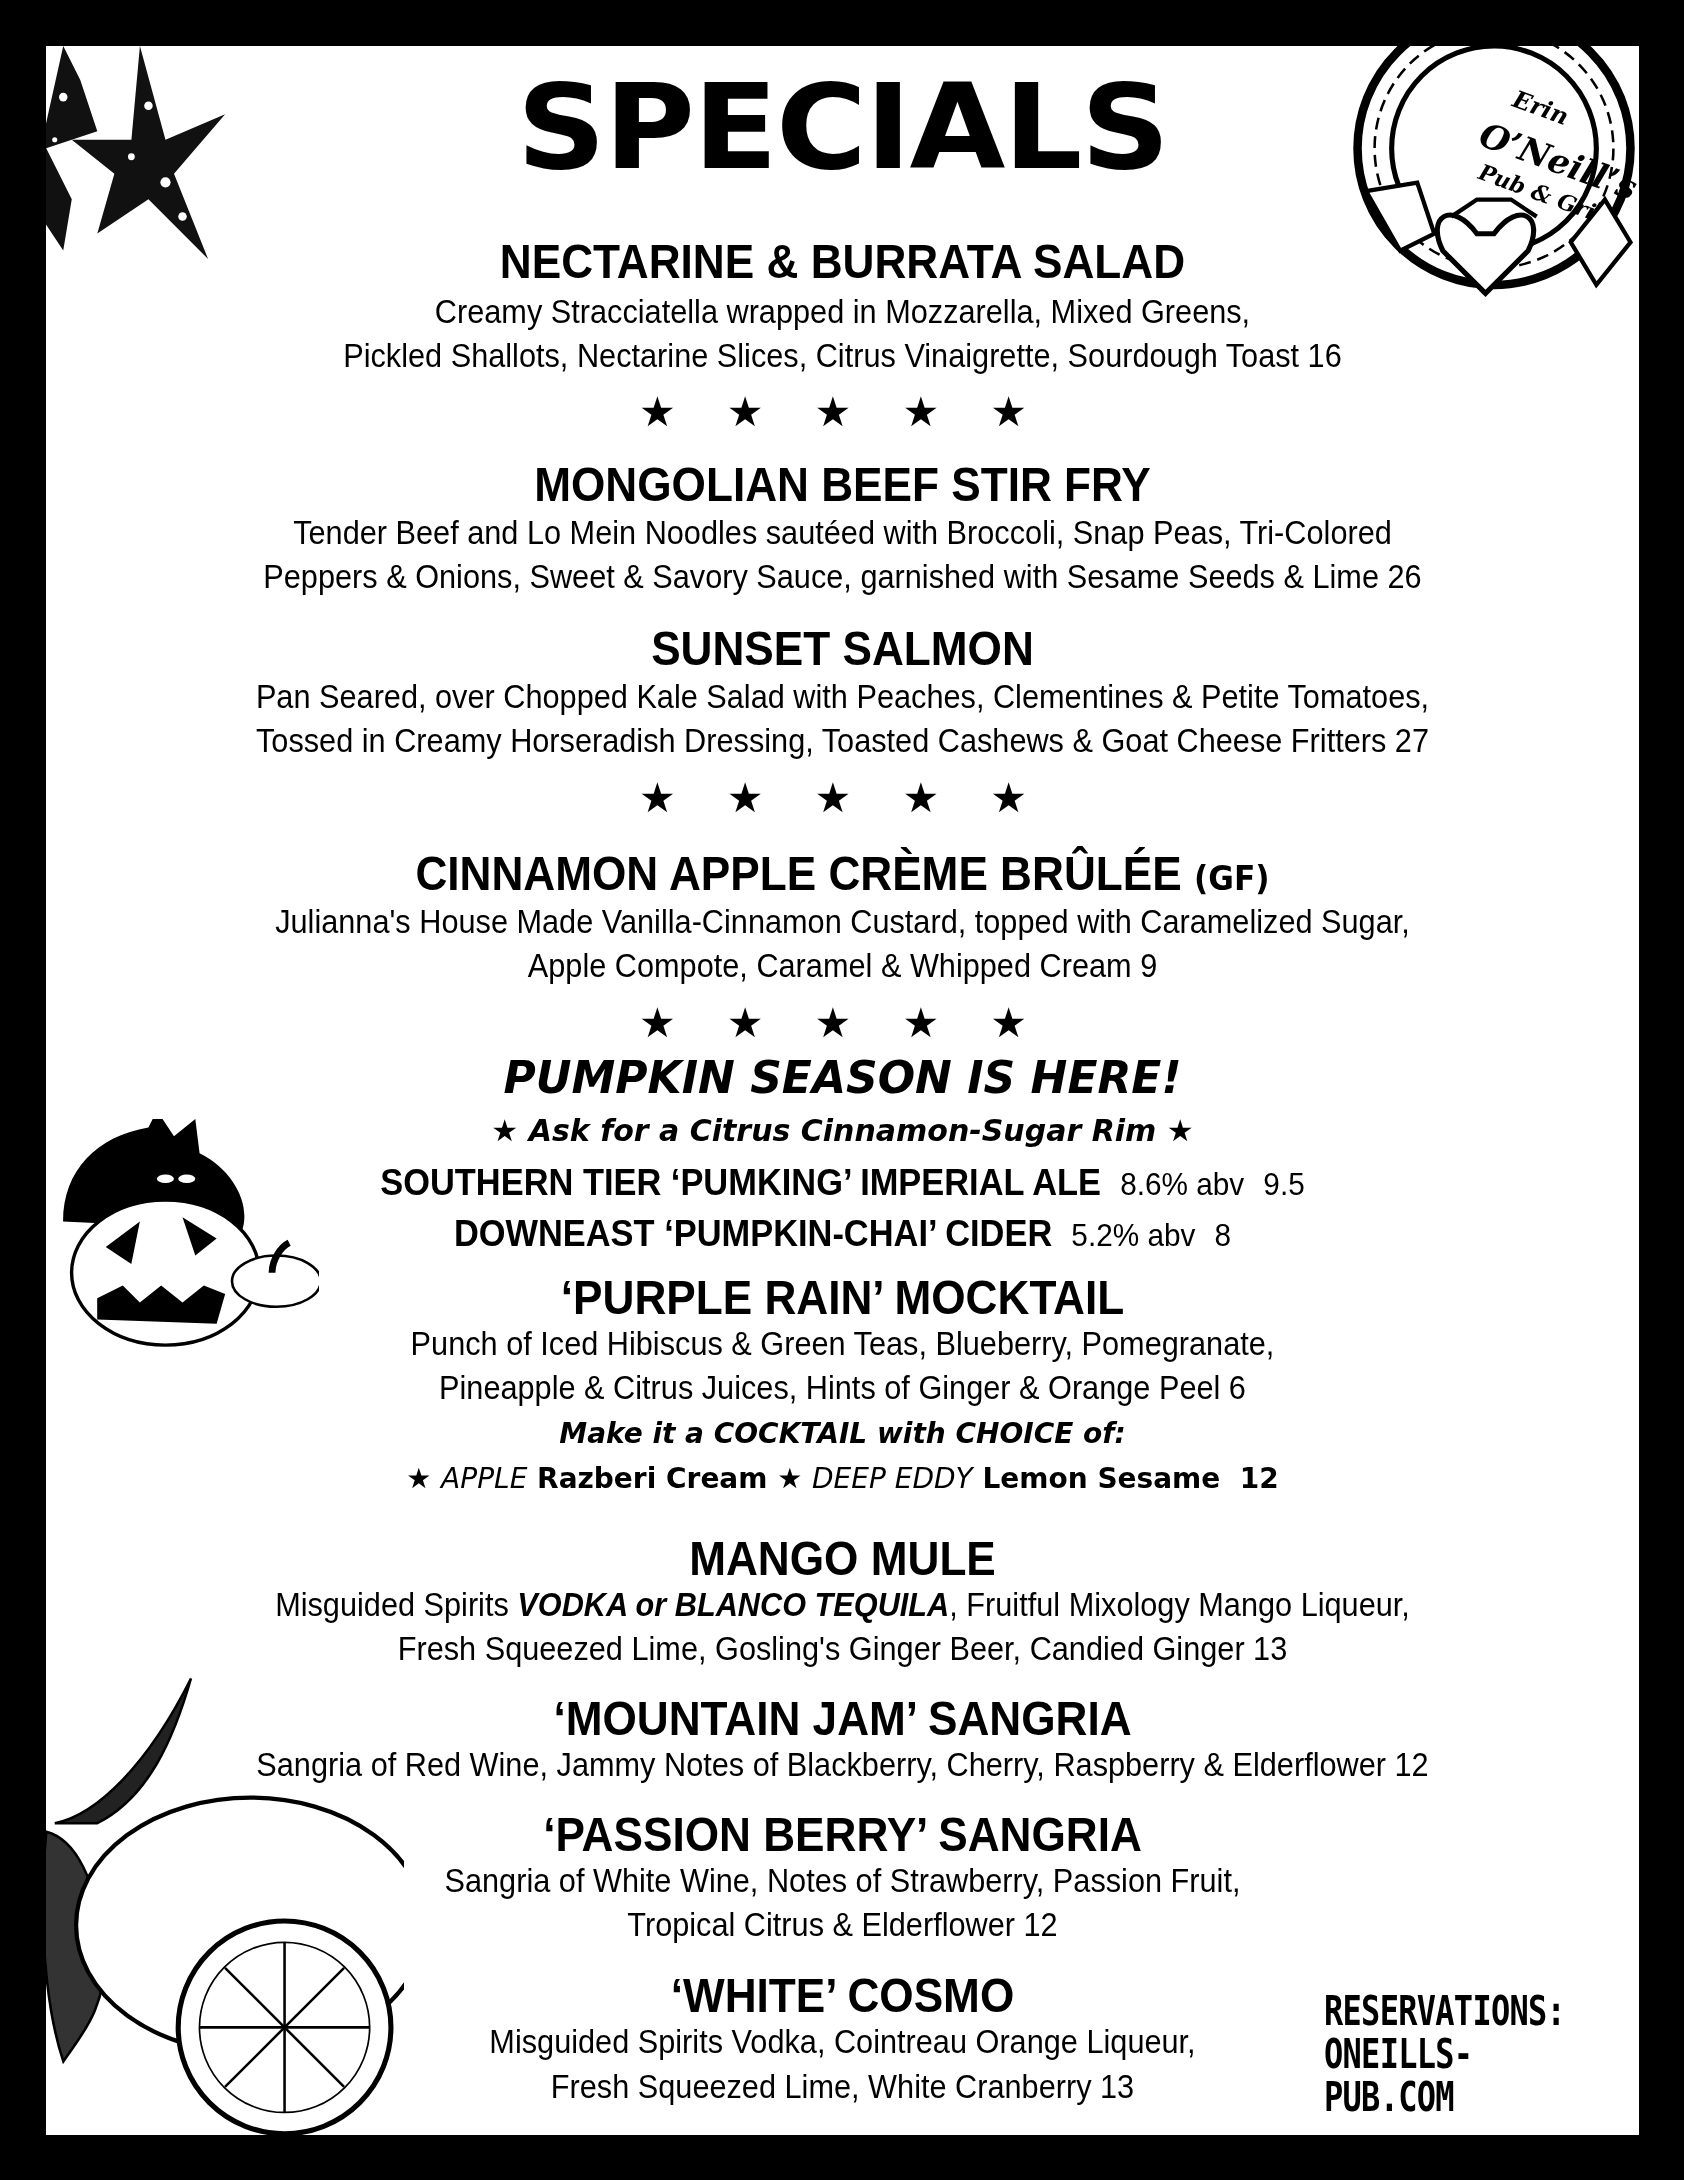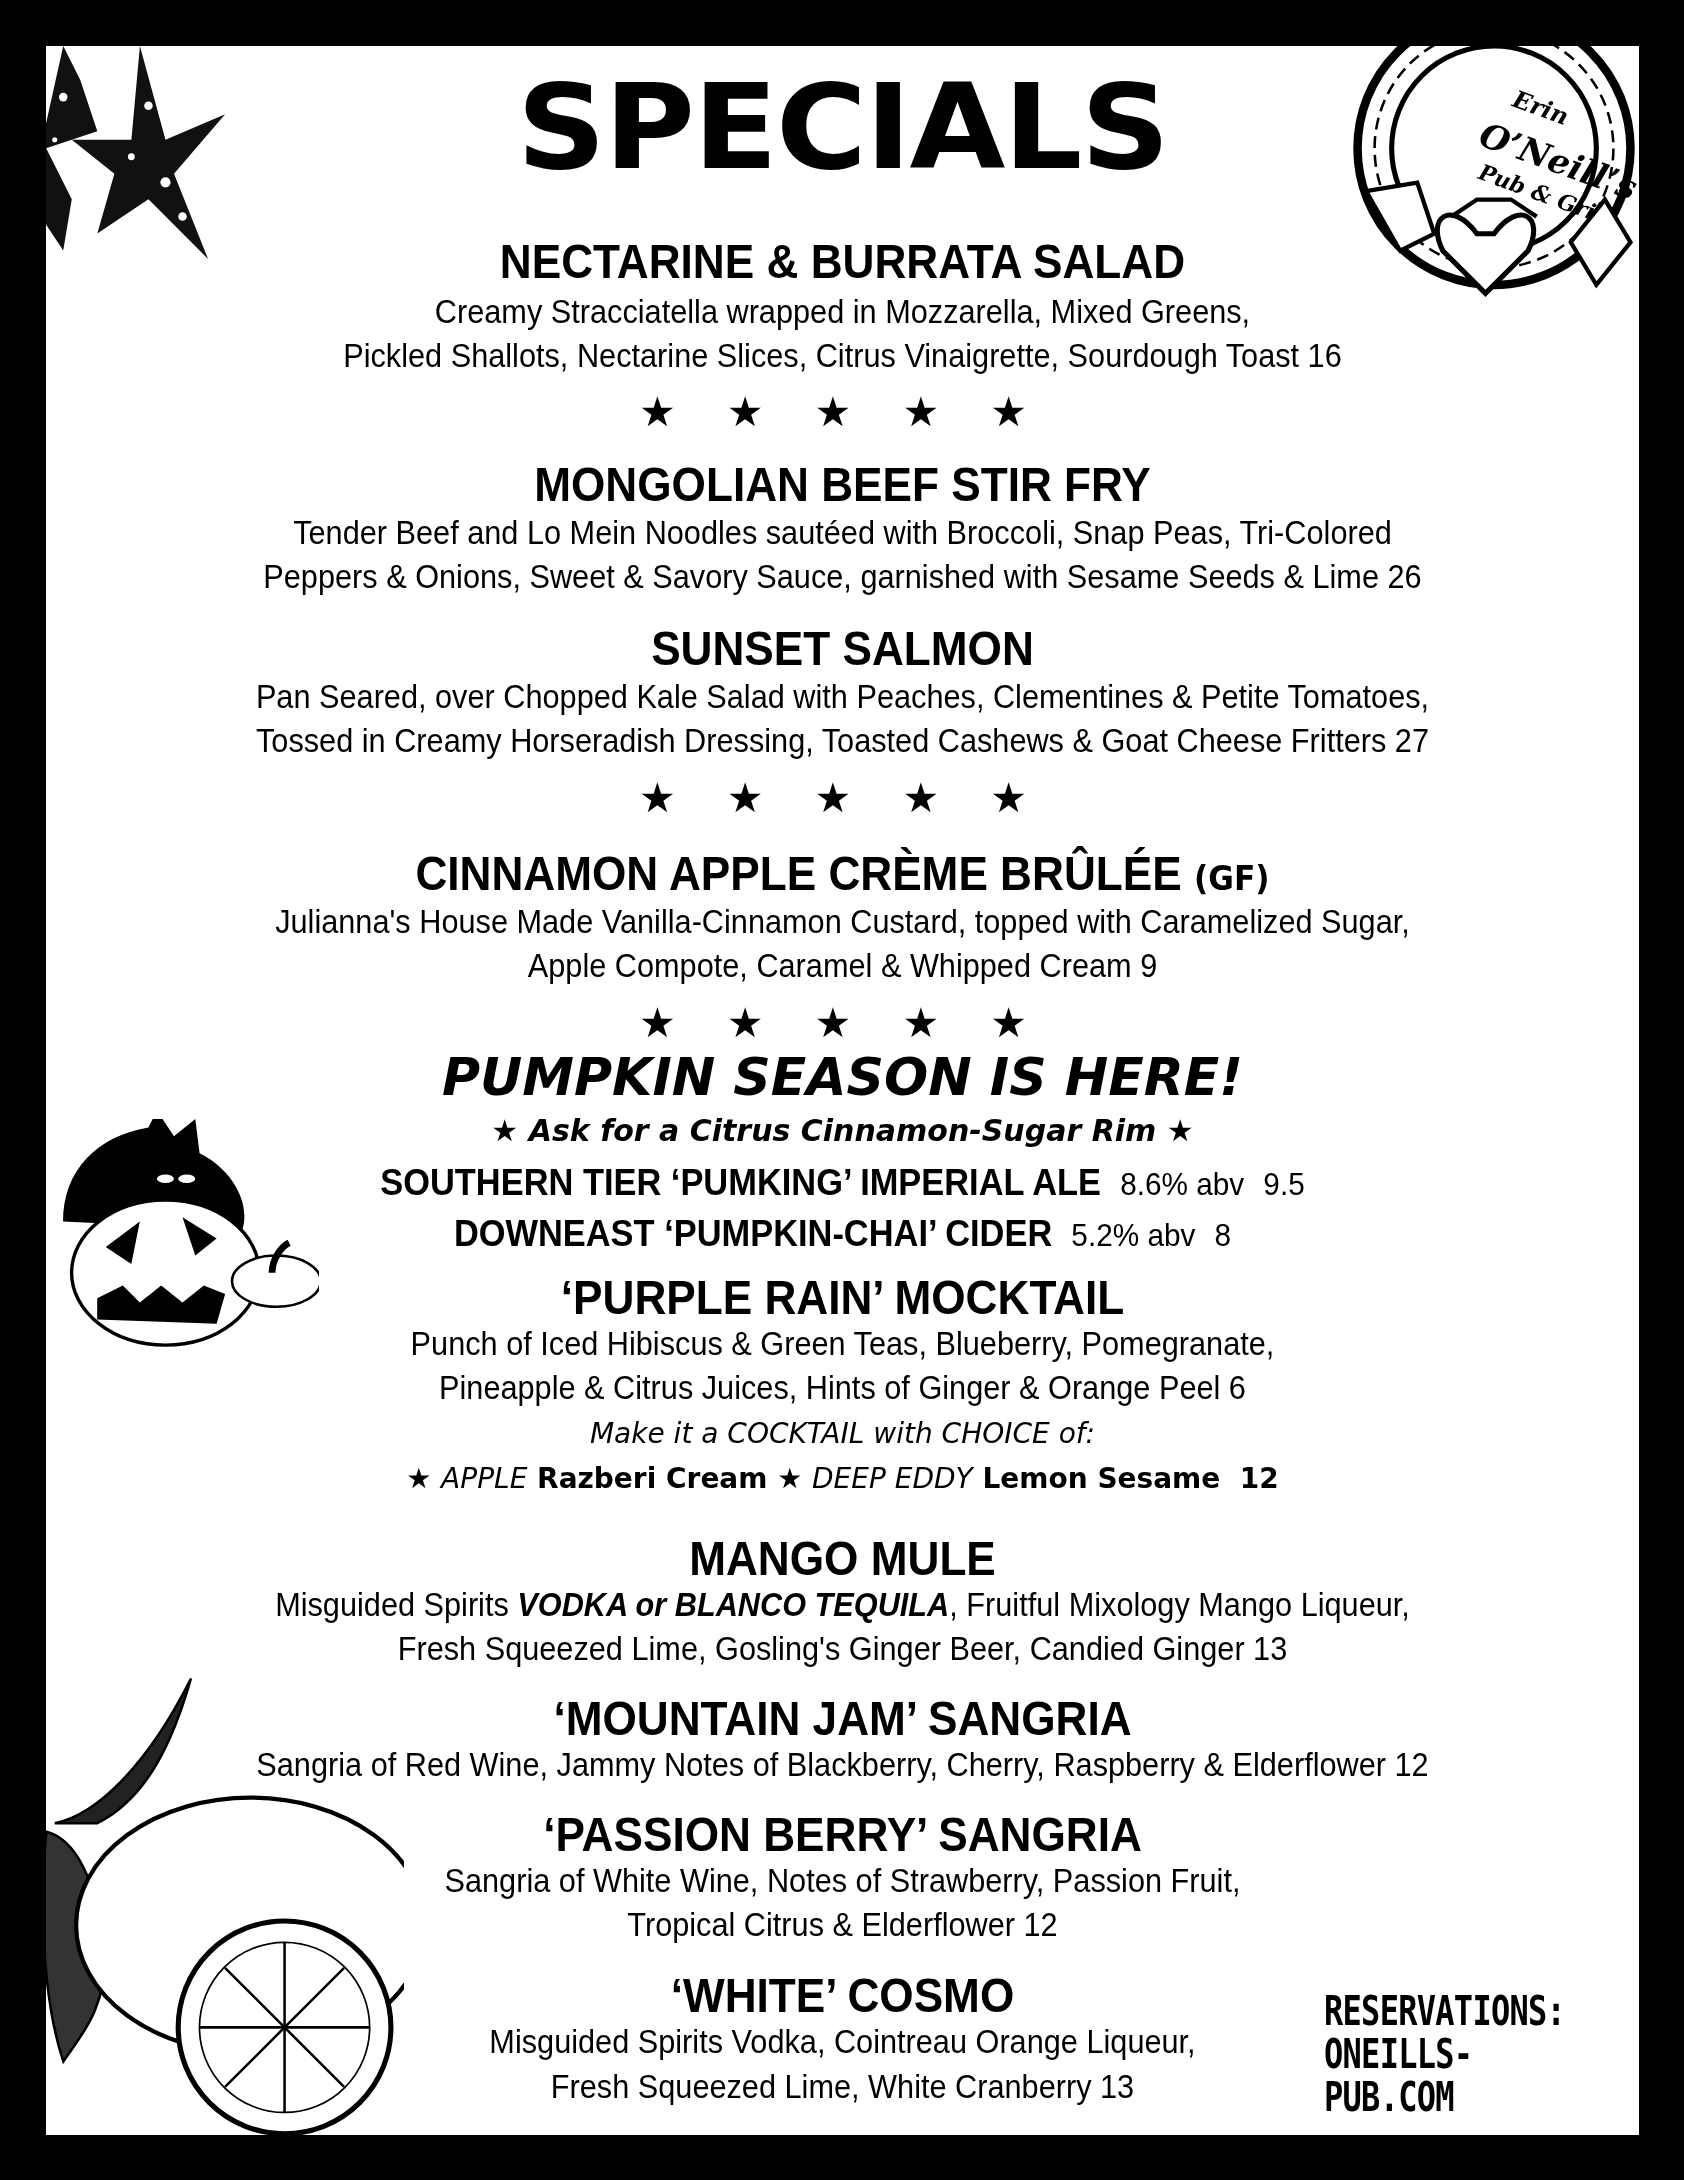--- a/index.html
+++ b/index.html
@@ -5,25 +5,25 @@
   html, body { margin:0; padding:0; }
   body { width:1685px; height:2181px; background:#000; position:relative; overflow:hidden; font-family:"Liberation Sans", sans-serif; color:#000; }
   .page { position:absolute; left:46px; top:46px; width:1593px; height:2089px; background:#fff; overflow:hidden; }
   .abs { position:absolute; }
   .center { position:absolute; left:0; width:1593px; text-align:center; white-space:nowrap; }
   .title-big { font-family:"DejaVu Sans", sans-serif; font-weight:bold; font-size:118px; letter-spacing:-1.7px; transform:scaleX(1.05); top:0px; line-height:162px; }
   .h { font-family:"Liberation Sans", sans-serif; font-weight:bold; font-size:48px; line-height:53px; transform:scaleX(0.92); }
   .d { font-family:"Liberation Sans", sans-serif; font-size:33px; line-height:44px; transform:scaleX(0.93); }
   .stars { font-family:"DejaVu Sans", sans-serif; font-size:41px; letter-spacing:19px; line-height:51px; }
   .em { font-style:italic; font-weight:bold; }
-  .promo { font-family:"DejaVu Sans", sans-serif; font-style:italic; font-weight:bold; font-size:52px; line-height:53px; }
+  .promo { font-family:"DejaVu Sans", sans-serif; font-style:italic; font-weight:bold; font-size:44px; line-height:53px; }
   .rim { font-family:"DejaVu Sans", sans-serif; font-style:italic; font-weight:bold; font-size:30px; line-height:43px; }
   .beer { font-family:"Liberation Sans", sans-serif; font-weight:bold; font-size:37px; line-height:46px; transform:scaleX(0.93); }
   .beer .abv { font-weight:normal; font-size:32px; }
-  .cock { font-family:"DejaVu Sans", sans-serif; font-style:italic; font-weight:normal; font-size:28px; line-height:43px; }
+  .cock { font-family:"DejaVu Sans", sans-serif; font-style:italic; font-weight:bold; font-size:28px; line-height:43px; }
   .choice { font-family:"DejaVu Sans", sans-serif; font-weight:bold; font-size:28px; line-height:43px; }
   .choice i { font-weight:normal; }
   .resv { position:absolute; left:1278px; top:1944px; width:273px; font-family:"DejaVu Sans Mono", monospace; font-weight:bold; font-size:41px; line-height:43px; transform:scaleX(0.78); transform-origin:left top; letter-spacing:-0.9px; }
   svg { display:block; }
 </style>
 </head>
 <body>
 
 <div class="page">
 

